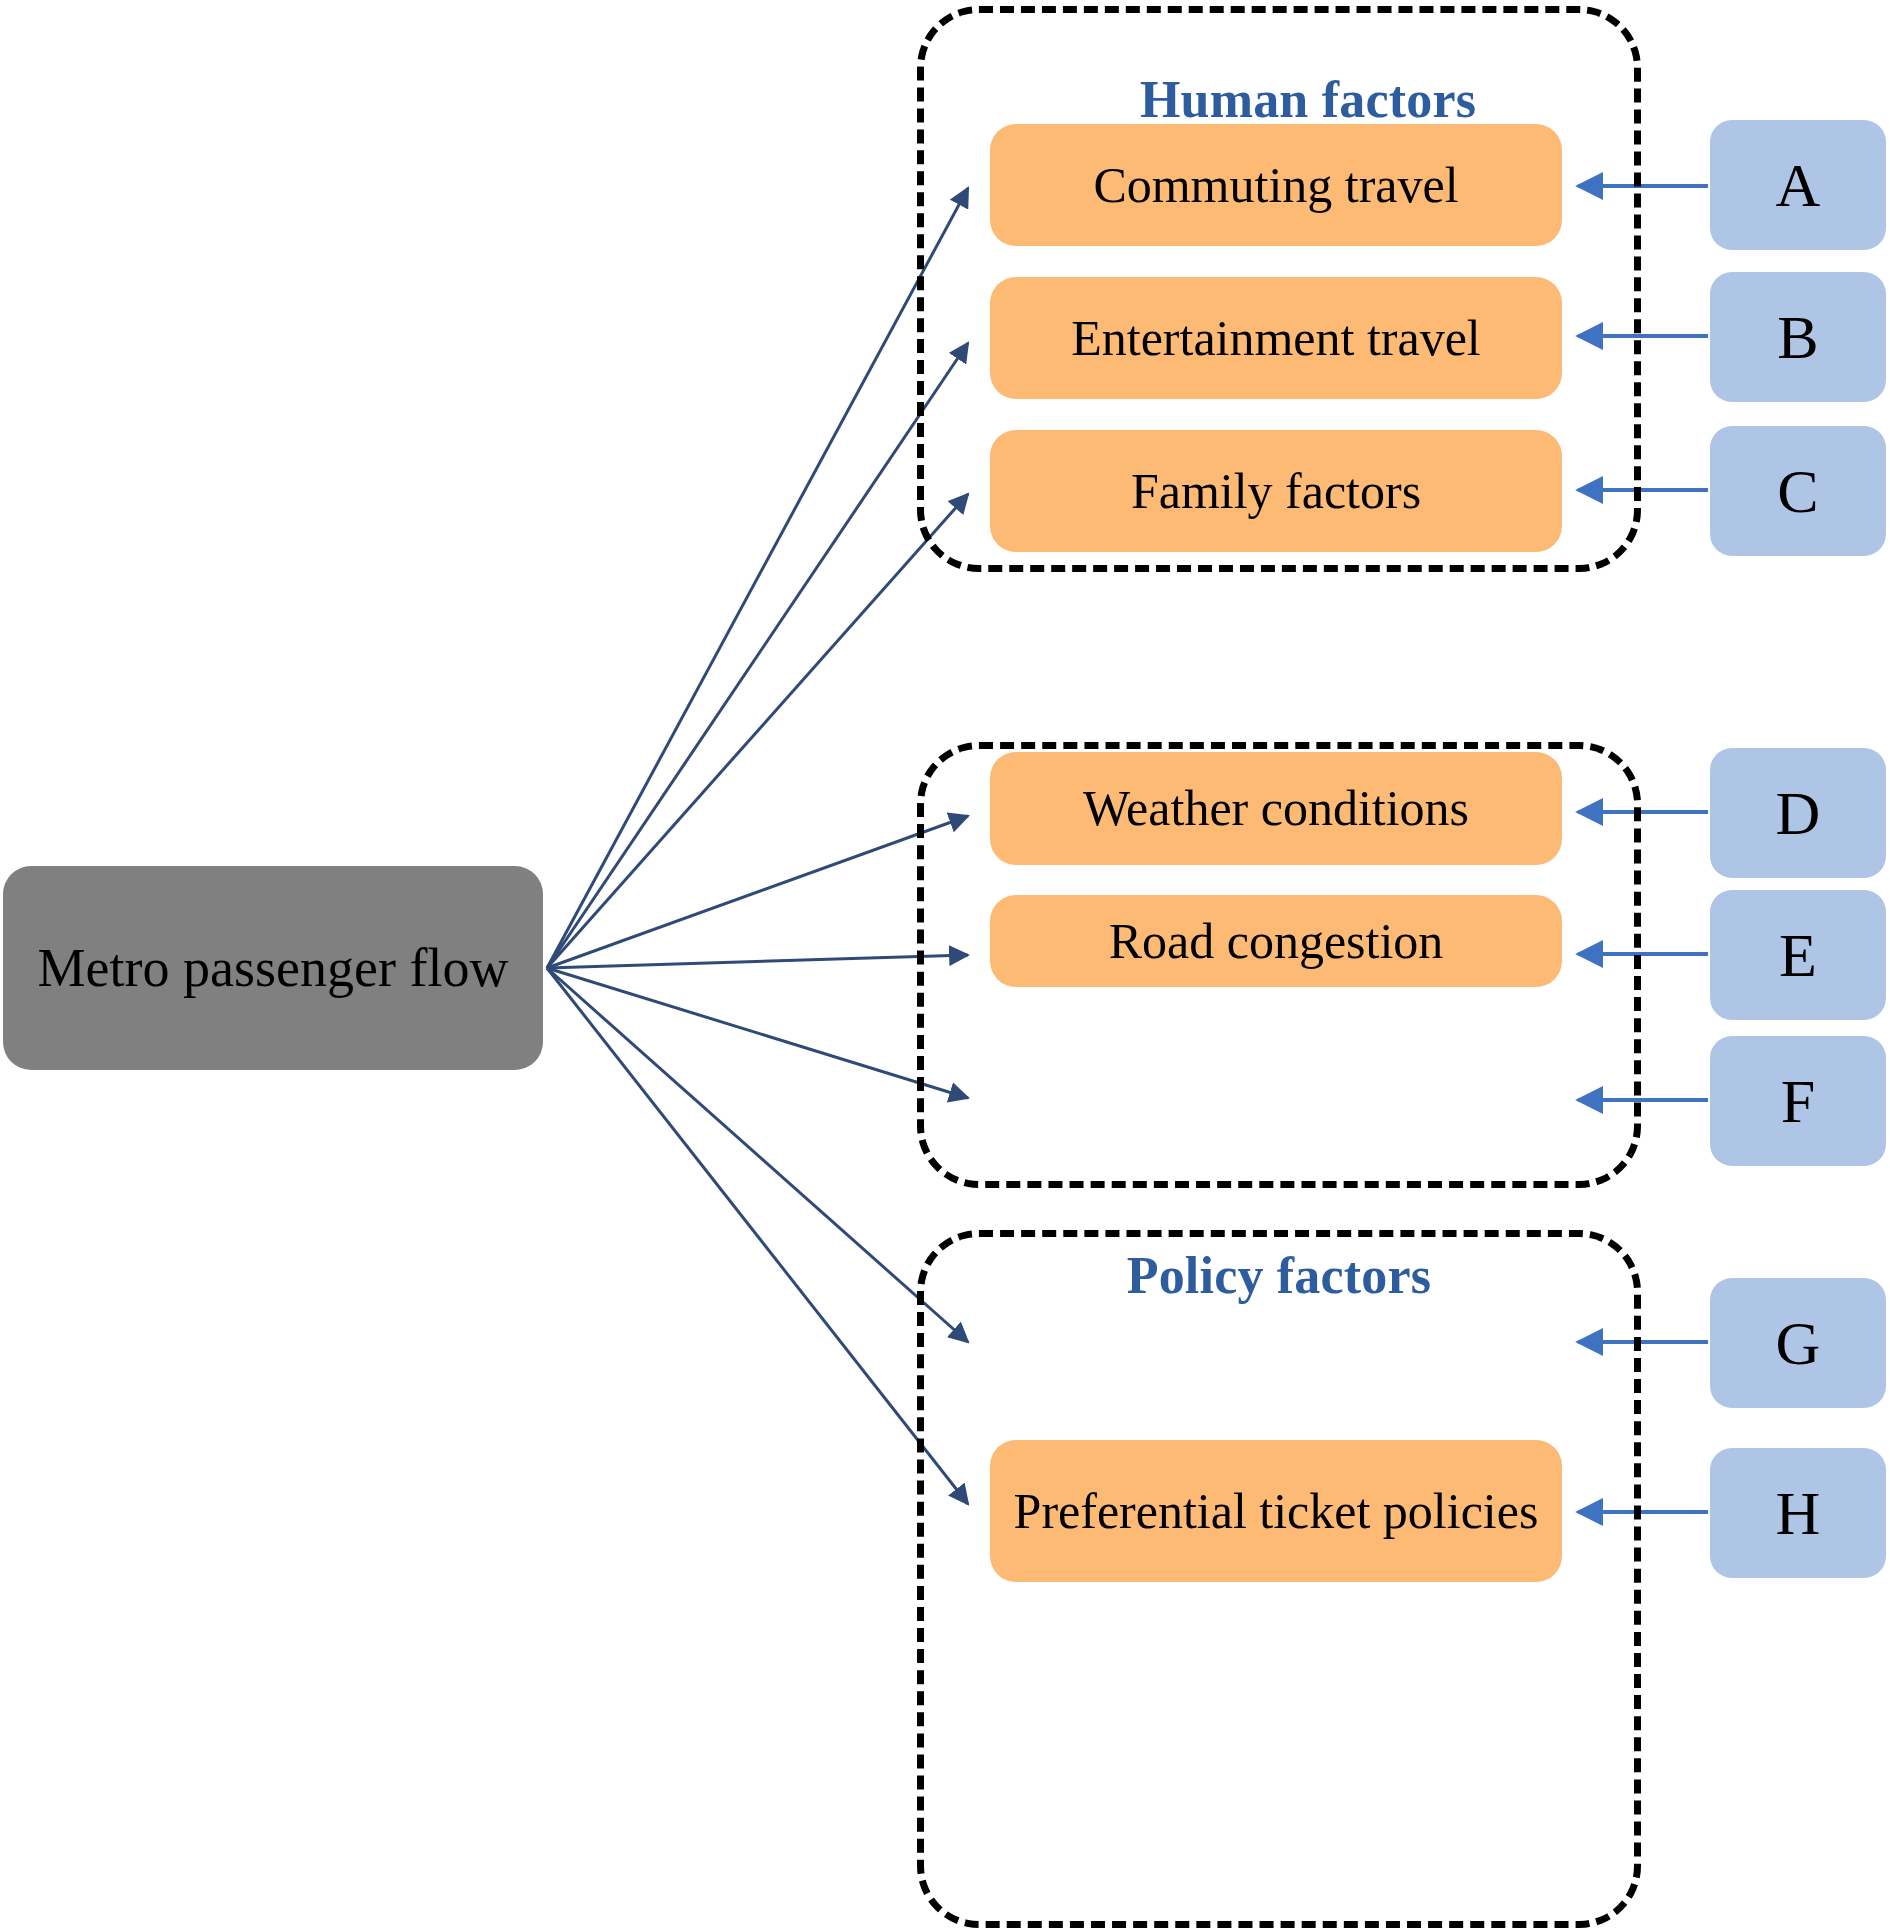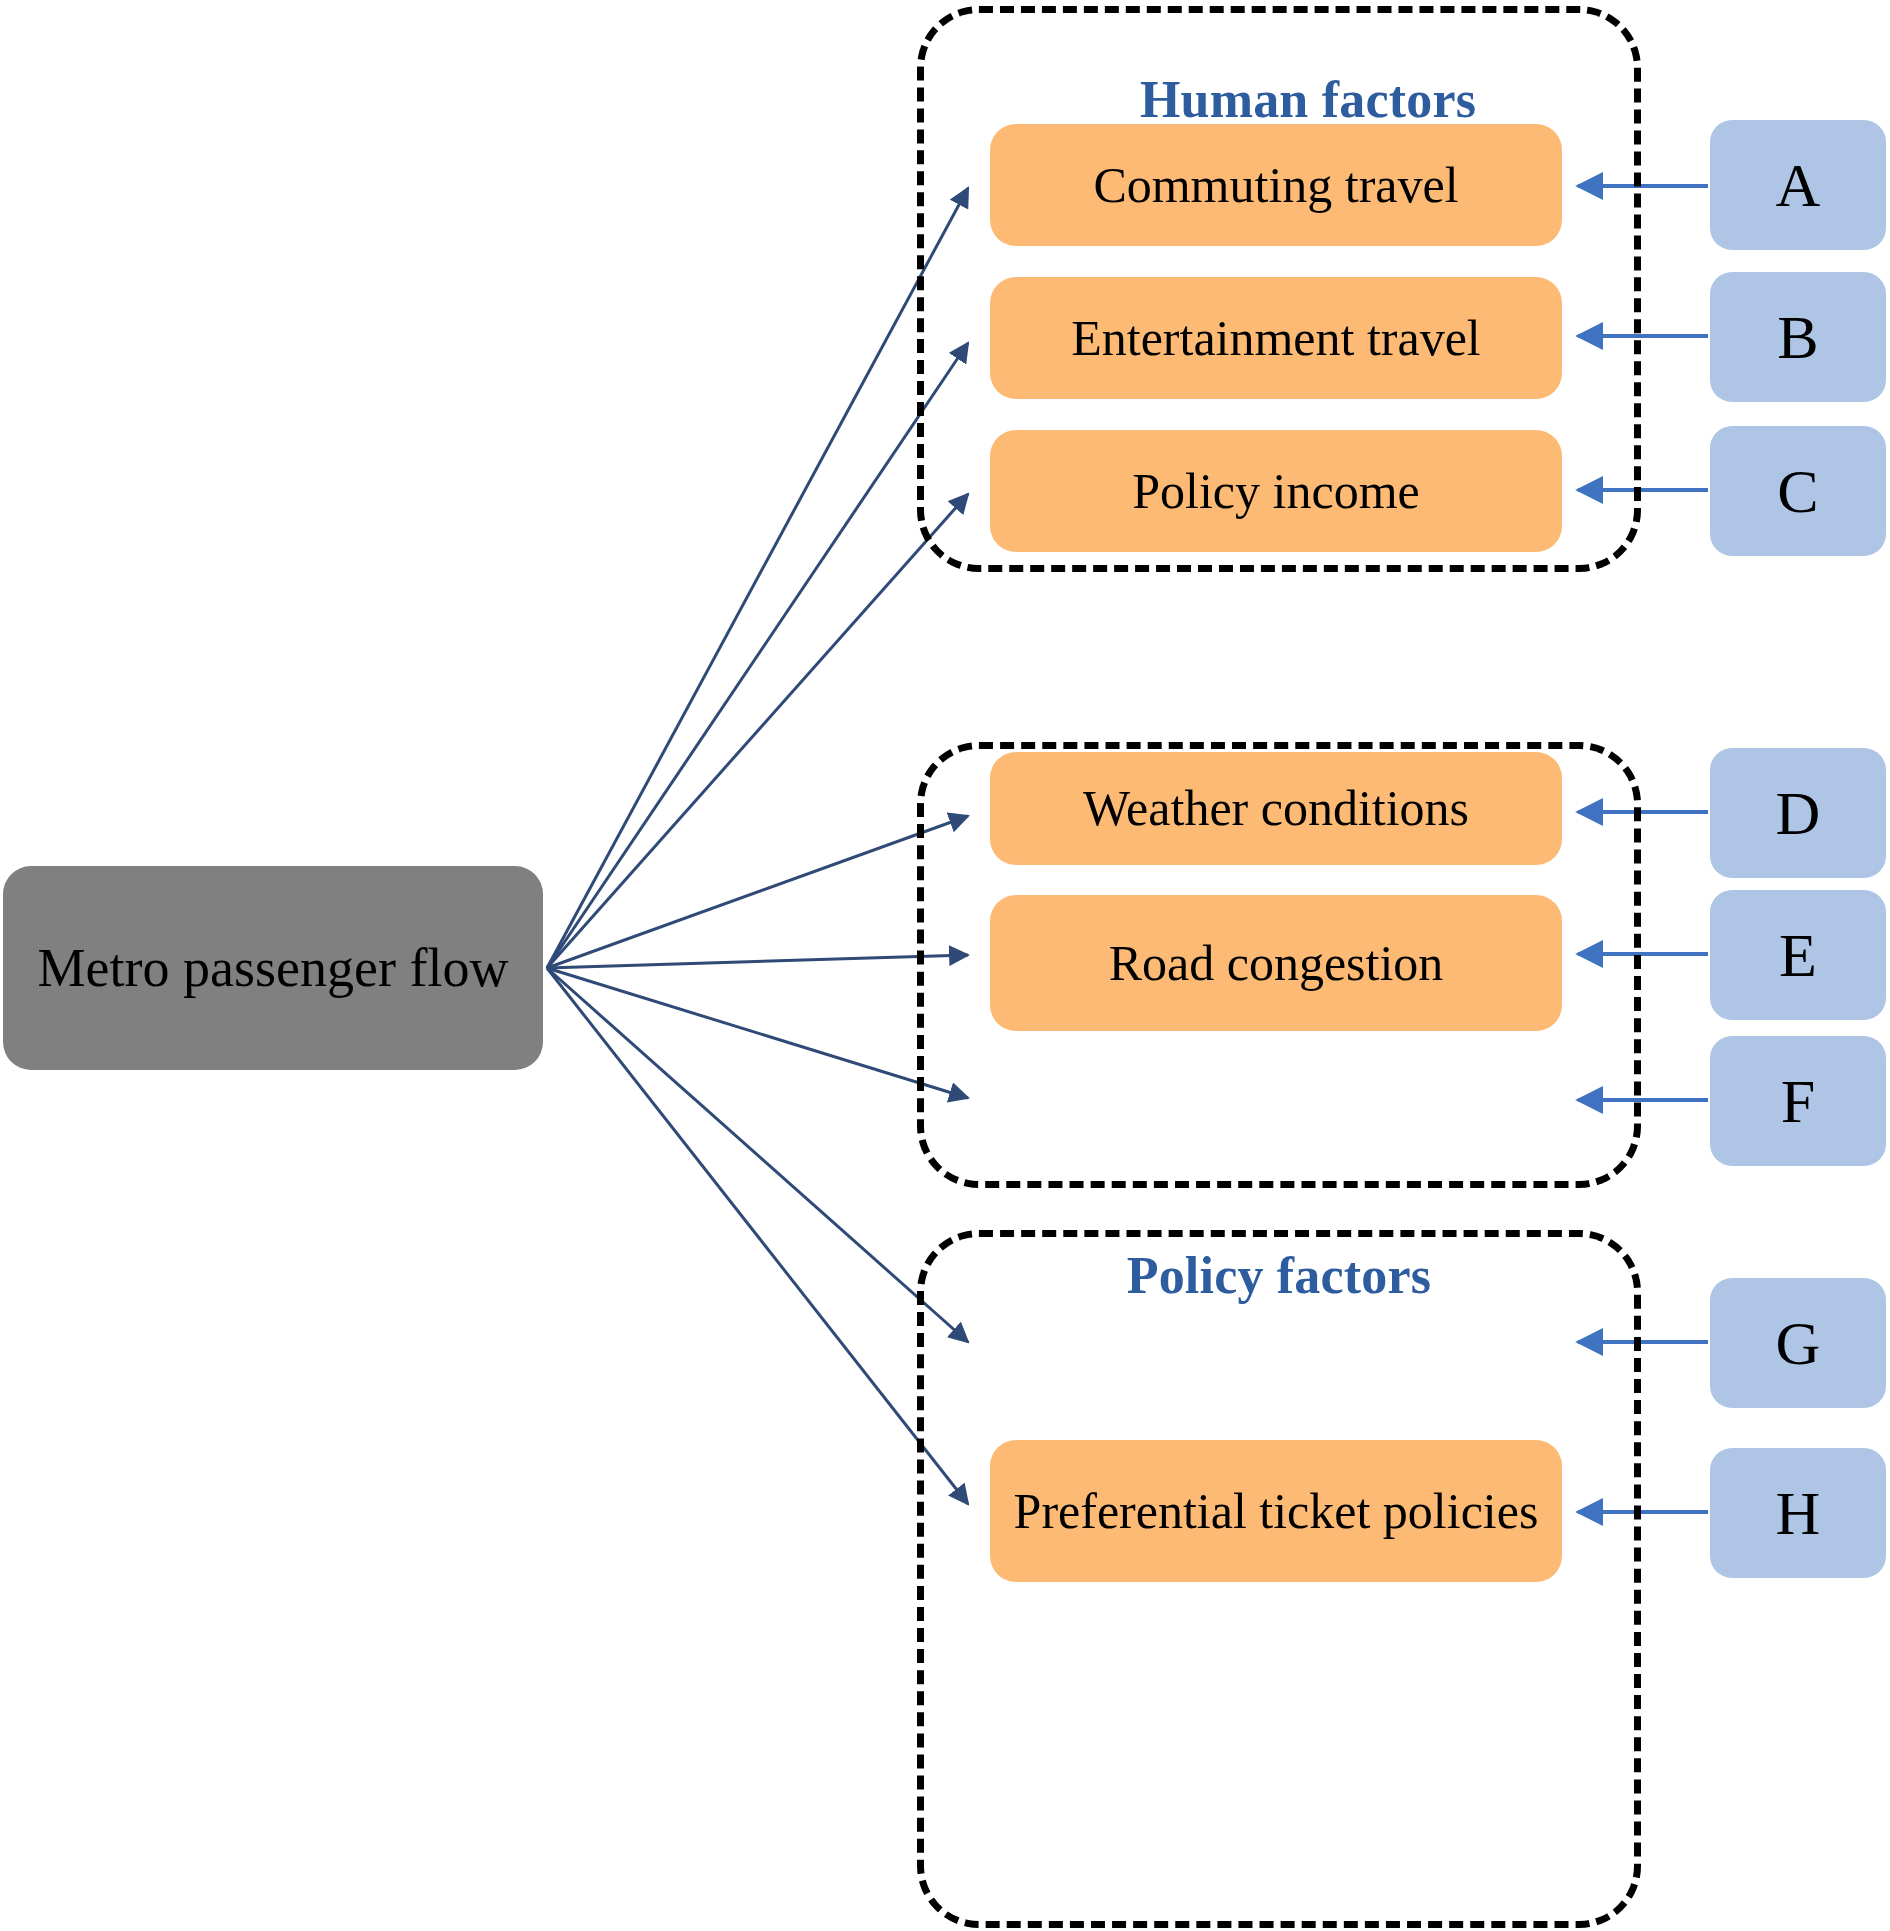--- a/index.html
+++ b/index.html
@@ -139,24 +139,24 @@
   <div class="group" id="group-human"></div>
   <div class="group" id="group-environ"></div>
   <div class="group" id="group-policy"></div>
 
   <div class="group-title" id="title-human" style="left:946px;width:724px;margin-top:48px;">Human factors</div>
   <div class="group-title" id="title-environ" style="left:975px;width:610px;">Environmental factors</div>
   <div class="group-title" id="title-policy" style="left:917px;width:724px;">Policy factors</div>
 
   <div class="factor" style="top:124px;height:122px;">Commuting travel</div>
   <div class="factor" style="top:277px;height:122px;">Entertainment travel</div>
-  <div class="factor" style="top:430px;height:122px;">Policy income</div>
+  <div class="factor" style="top:430px;height:122px;">Family factors</div>
 
   <div class="factor" style="top:752px;height:113px;text-align:right;">Weather conditions</div>
-  <div class="factor" style="top:895px;height:136px;">Road congestion</div>
+  <div class="factor" style="top:895px;height:92px;">Road congestion</div>
 
   <div class="factor" style="top:1440px;height:142px;">Preferential ticket policies</div>
 
   <div class="letter-box" style="top:120px;height:130px;">A</div>
   <div class="letter-box" style="top:272px;height:130px;">B</div>
   <div class="letter-box" style="top:426px;height:130px;">C</div>
 
   <div class="letter-box" style="top:748px;height:130px;">D</div>
   <div class="letter-box" style="top:890px;height:130px;">E</div>
   <div class="letter-box" style="top:1036px;height:130px;">F</div>

